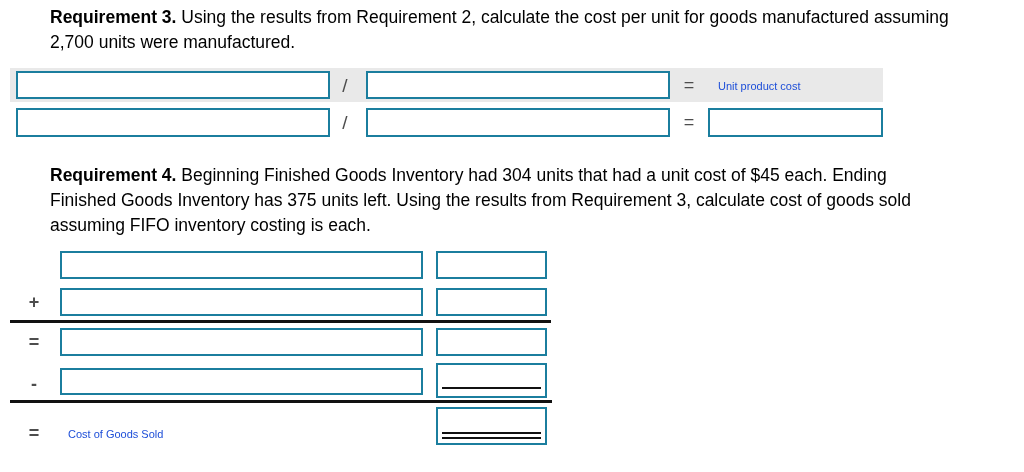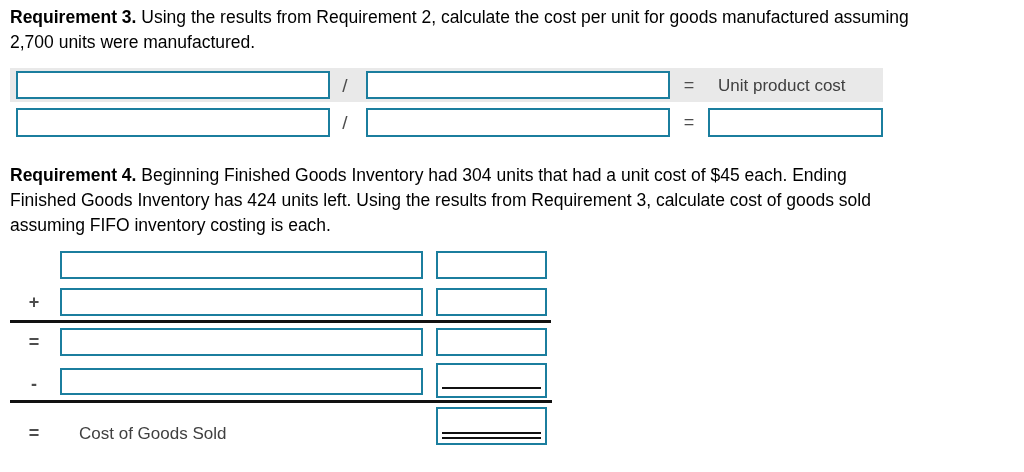--- a/index.html
+++ b/index.html
@@ -13,21 +13,21 @@
     overflow: hidden;
   }
   .para {
     position: absolute;
     left: 10px;
     font-size: 17.5px;
     line-height: 25px;
     color: #000000;
     white-space: nowrap;
   }
-  .para .line { display: block; }
+  .para .line { display: block; margin-left: 40px; }
   .para b { font-weight: bold; }
 
   .strip {
     position: absolute;
     background: #e9e9e9;
   }
   .box {
     position: absolute;
     box-sizing: border-box;
     border: 2px solid #1b7e9e;
@@ -46,22 +46,22 @@
     color: #4d4d4d;
     font-size: 18px;
     line-height: 1;
   }
   .op.heavy { font-weight: bold; }
   .slash { font-size: 19px; }
 
   .muted-label {
     position: absolute;
     transform: translateY(-50%);
-    color: #404040;
-    font-size: 17px;
+    color: #1d4ed8;
+    font-size: 11px;
     white-space: nowrap;
   }
 
   .rule {
     position: absolute;
     height: 3px;
     background: #111111;
   }
   .inner-line {
     position: absolute;
@@ -90,21 +90,21 @@
   <span class="muted-label" style="left:718px; top:86px;">Unit product cost</span>
 
   <input class="box" style="left: 16px; top: 108px; width: 314px; height: 29px;" type="text" value="">
   <span class="op slash" style="left:345px; top:122px;">/</span>
   <input class="box" style="left: 366px; top: 108px; width: 304px; height: 29px;" type="text" value="">
   <span class="op" style="left:689px; top:122px;">=</span>
   <input class="box" style="left: 708px; top: 108px; width: 175px; height: 29px;" type="text" value="">
 
   <div class="para" style="top:163px;">
     <span class="line"><b>Requirement 4.</b> <span>Beginning Finished Goods Inventory had 304 units that had a unit cost of $45 each. Ending</span></span>
-    <span class="line">Finished Goods Inventory has 424 units left. Using the results from Requirement 3, calculate cost of goods sold</span>
+    <span class="line">Finished Goods Inventory has 375 units left. Using the results from Requirement 3, calculate cost of goods sold</span>
     <span class="line">assuming FIFO inventory costing is each.</span>
   </div>
 
   <input class="box" style="left: 60px; top: 251px; width: 363px; height: 28px;" type="text" value="">
   <input class="box" style="left: 436px; top: 251px; width: 111px; height: 28px;" type="text" value="">
 
   <span class="op heavy" style="left:34px; top:302px;">+</span>
   <input class="box" style="left: 60px; top: 288px; width: 363px; height: 28px;" type="text" value="">
   <input class="box" style="left: 436px; top: 288px; width: 111px; height: 28px;" type="text" value="">
 
@@ -116,19 +116,19 @@
 
   <span class="op heavy" style="left:34px; top:384px;">-</span>
   <input class="box" style="left: 60px; top: 368px; width: 363px; height: 27px;" type="text" value="">
   <div class="box" style="left:436px; top:363px; width:111px; height:35px;">
     <div class="inner-line" style="bottom:7px;"></div>
   </div>
 
   <div class="rule" style="left:10px; top:400px; width:542px;"></div>
 
   <span class="op heavy" style="left:34px; top:433px;">=</span>
-  <span class="muted-label" style="left:79px; top:434px;">Cost of Goods Sold</span>
+  <span class="muted-label" style="left:68px; top:434px;">Cost of Goods Sold</span>
   <div class="box" style="left:436px; top:407px; width:111px; height:38px;">
     <div class="inner-line" style="bottom:9px;"></div>
     <div class="inner-line" style="bottom:4px;"></div>
   </div>
 
 </div>
 
 </body></html>

